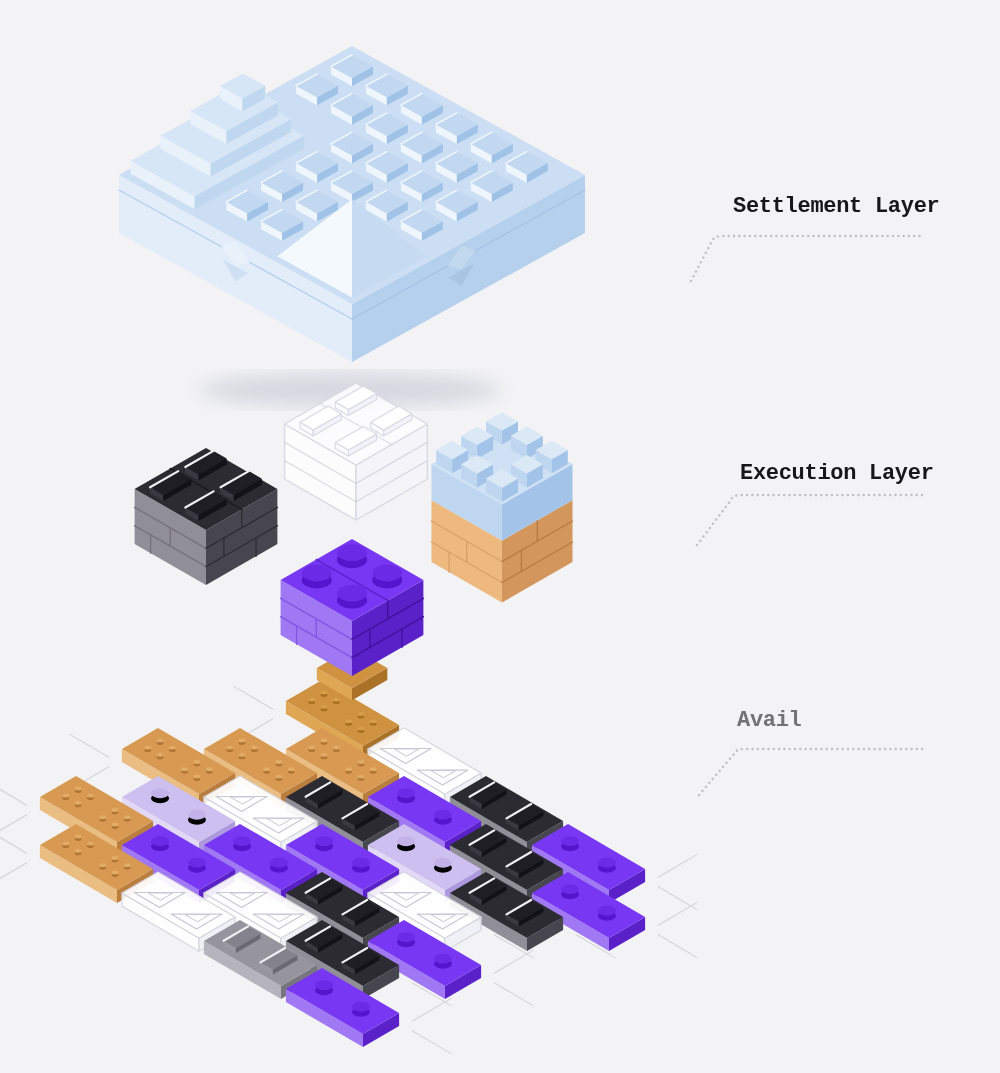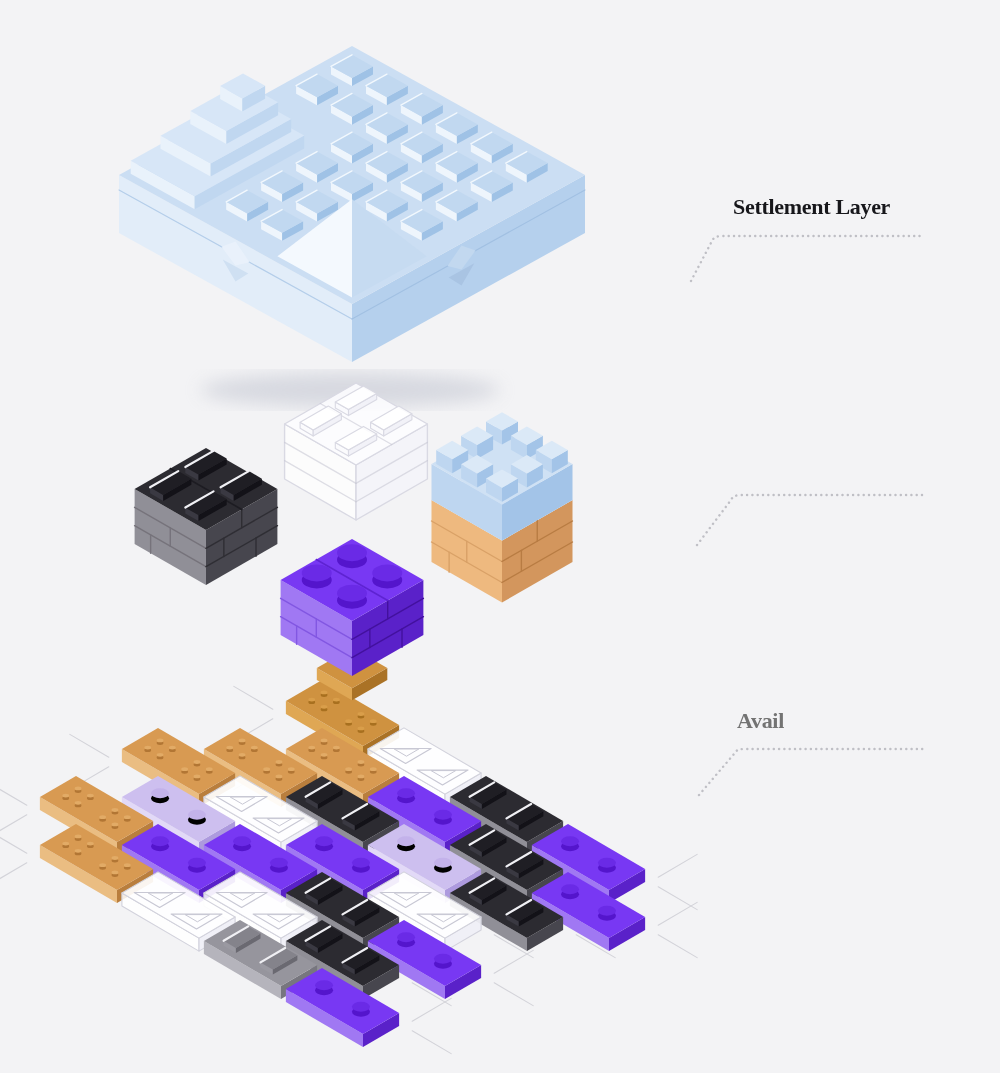--- a/index.html
+++ b/index.html
@@ -1,17 +1,17 @@
 <!DOCTYPE html>
 <html><head>
 <meta charset="utf-8">
 <style>
   html,body{margin:0;padding:0;background:#e9e9ec;}
   .stage{position:relative;width:1000px;height:1073px;background:#f3f3f5;overflow:hidden;
-         font-family:Liberation Serif, serif;}
+         font-family:Liberation Mono, monospace;}
   #scene{position:absolute;left:0;top:0;}
   .layer-label{position:absolute;font-weight:700;font-size:22px;letter-spacing:-0.3px;
                color:#17171b;white-space:nowrap;}
   #lbl-settlement{left:733px;top:194px;}
   #lbl-execution{left:740px;top:461px;}
   #lbl-avail{left:737px;top:708px;}
 </style>
 </head>
 <body>
 
@@ -661,14 +661,15 @@
         <ellipse cx="352" cy="600.25" rx="15" ry="8.4" fill="#5415cc"></ellipse>
         <ellipse cx="352" cy="593.25" rx="15" ry="8.4" fill="#6a2ae6"></ellipse>
       </g>
       <g>
         <path d="M 691 281 L 712 241 Q 714 236 722 236 L 924 236" fill="none" stroke="#bfbfc5" stroke-width="2.4" stroke-linecap="round" stroke-dasharray="0.1 5.2"></path>
         <path d="M 697 545 L 731 500 Q 733 495 741 495 L 924 495" fill="none" stroke="#bfbfc5" stroke-width="2.4" stroke-linecap="round" stroke-dasharray="0.1 5.2"></path>
         <path d="M 699 795 L 734 754 Q 736 749 744 749 L 924 749" fill="none" stroke="#bfbfc5" stroke-width="2.4" stroke-linecap="round" stroke-dasharray="0.1 5.2"></path>
       </g>
     </svg>
   <div class="layer-label" id="lbl-settlement" style="color: rgb(23, 23, 27);">Settlement Layer</div>
+  <div class="layer-label" id="lbl-execution" style="color: rgb(23, 23, 27);">Execution Layer</div>
   <div class="layer-label" id="lbl-avail" style="color: #737373;">Avail</div>
 </div>
 
 </body></html>

